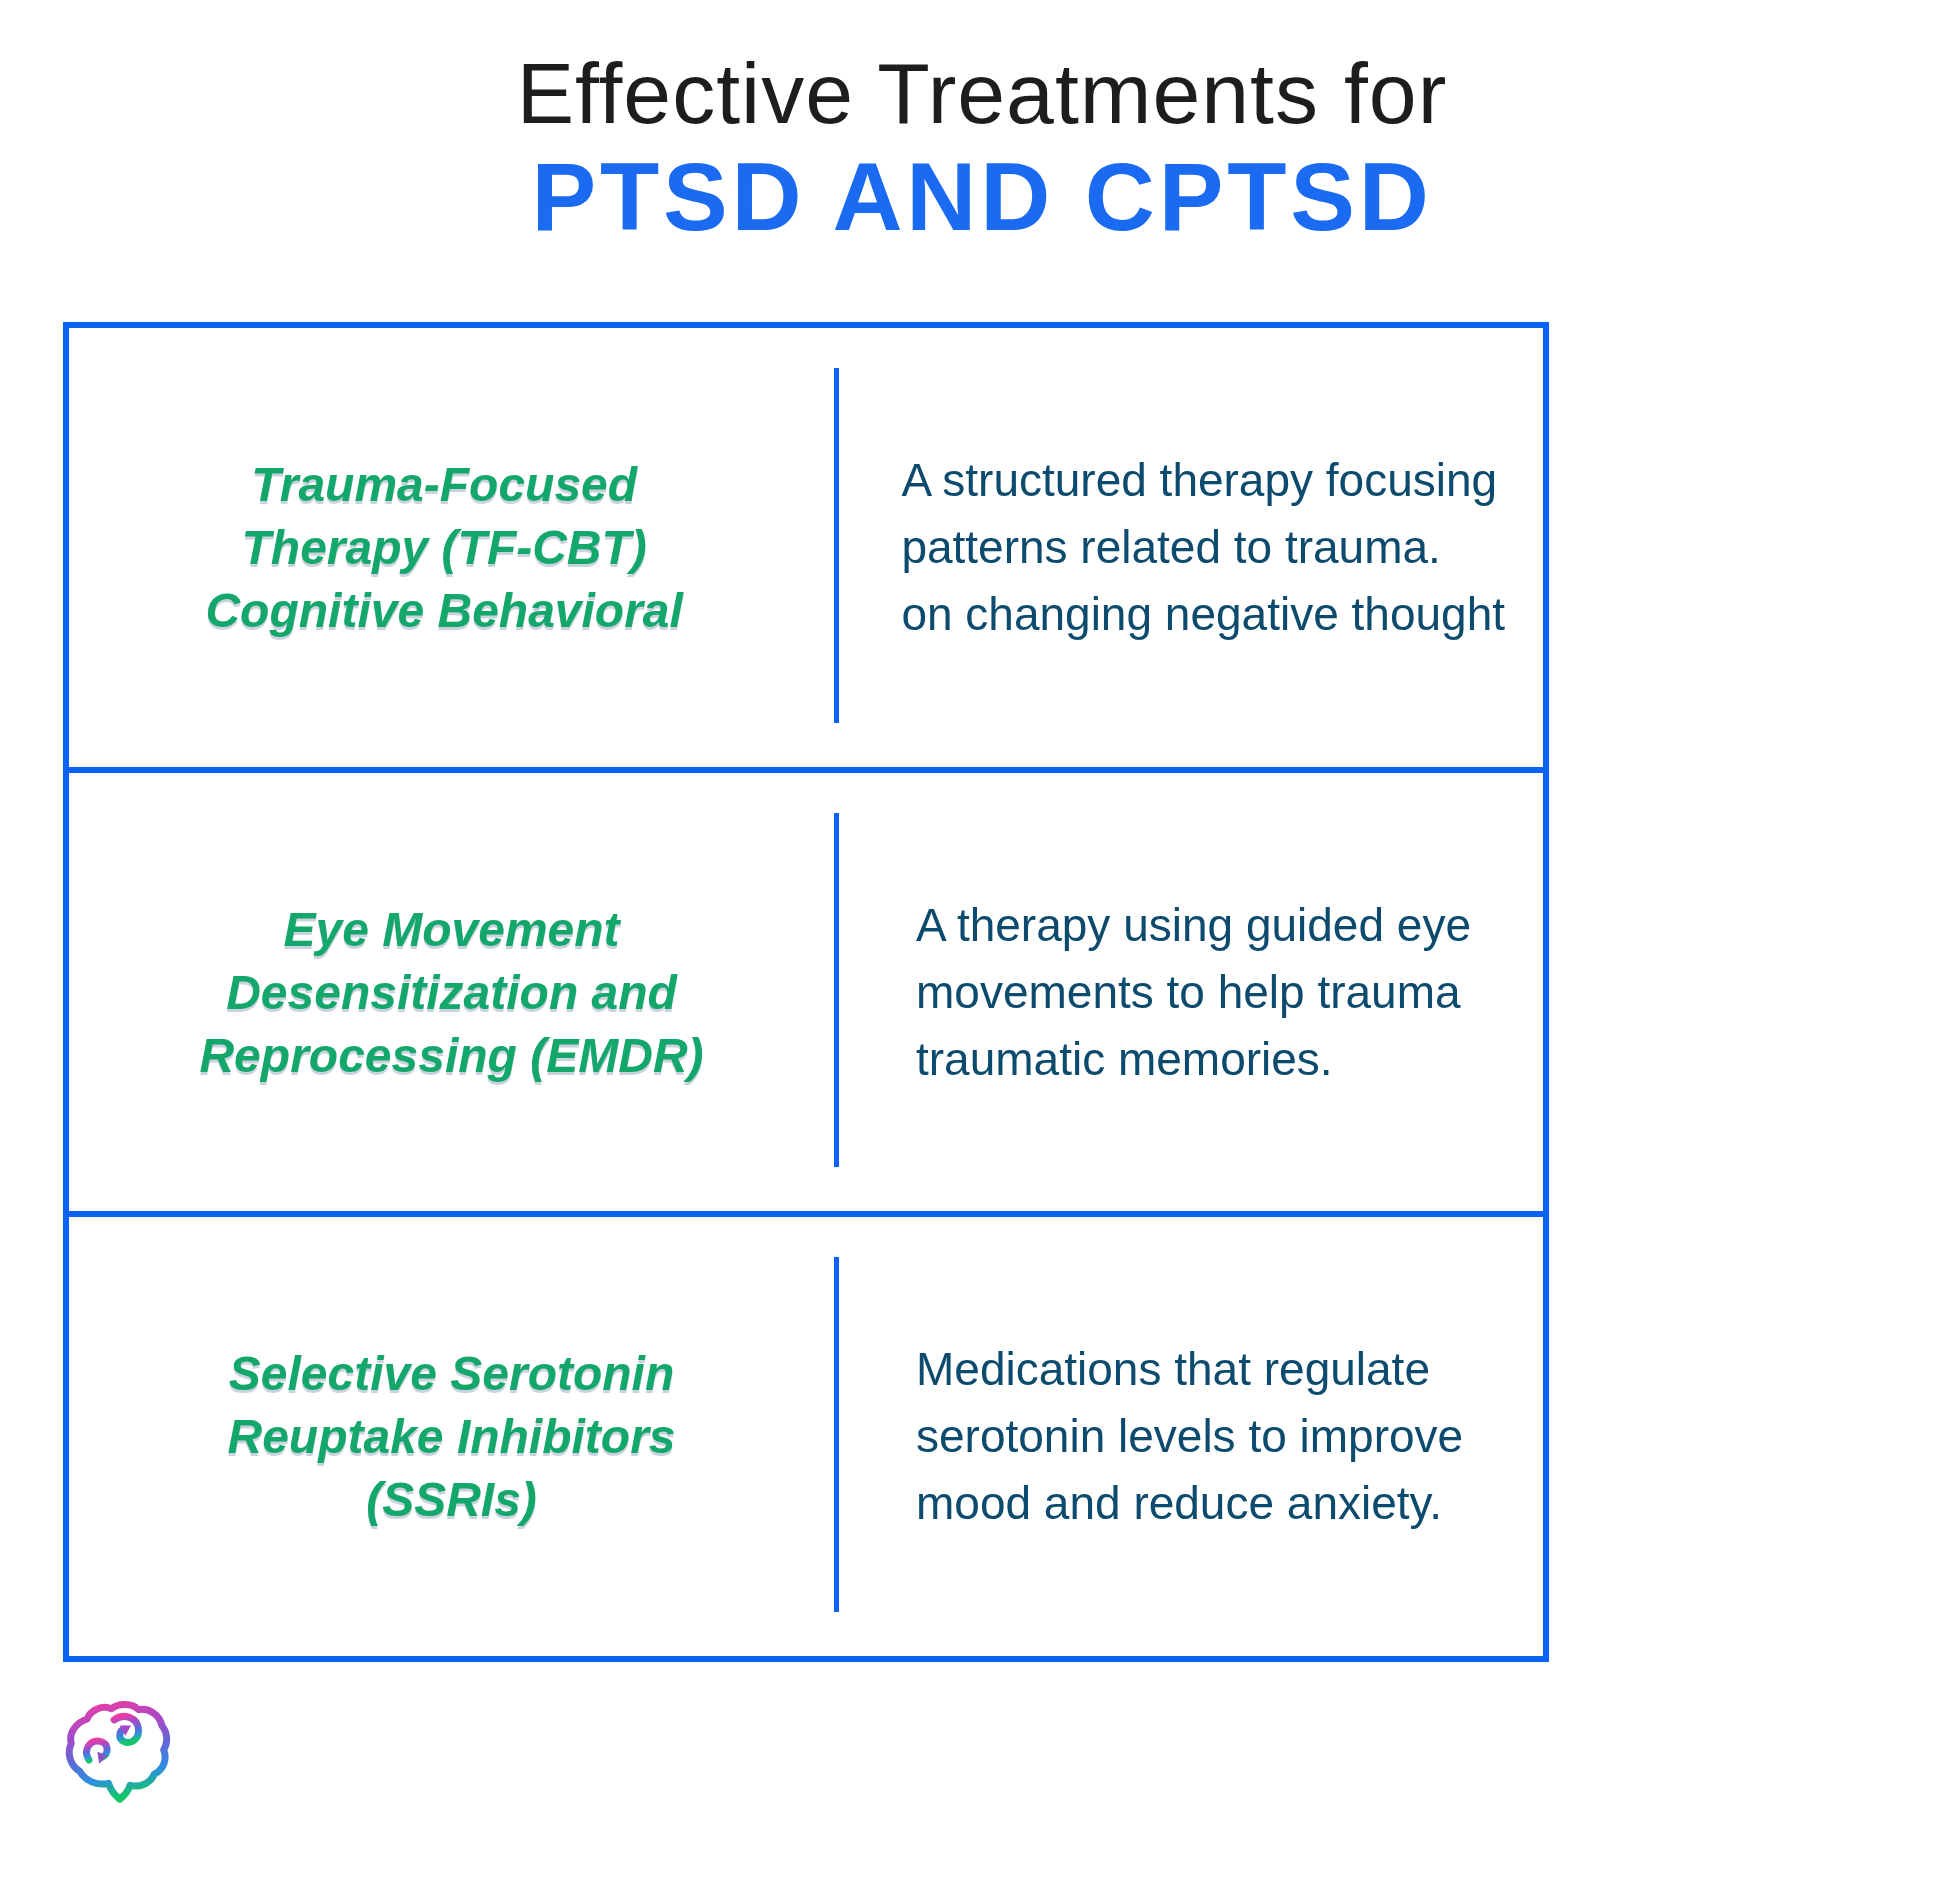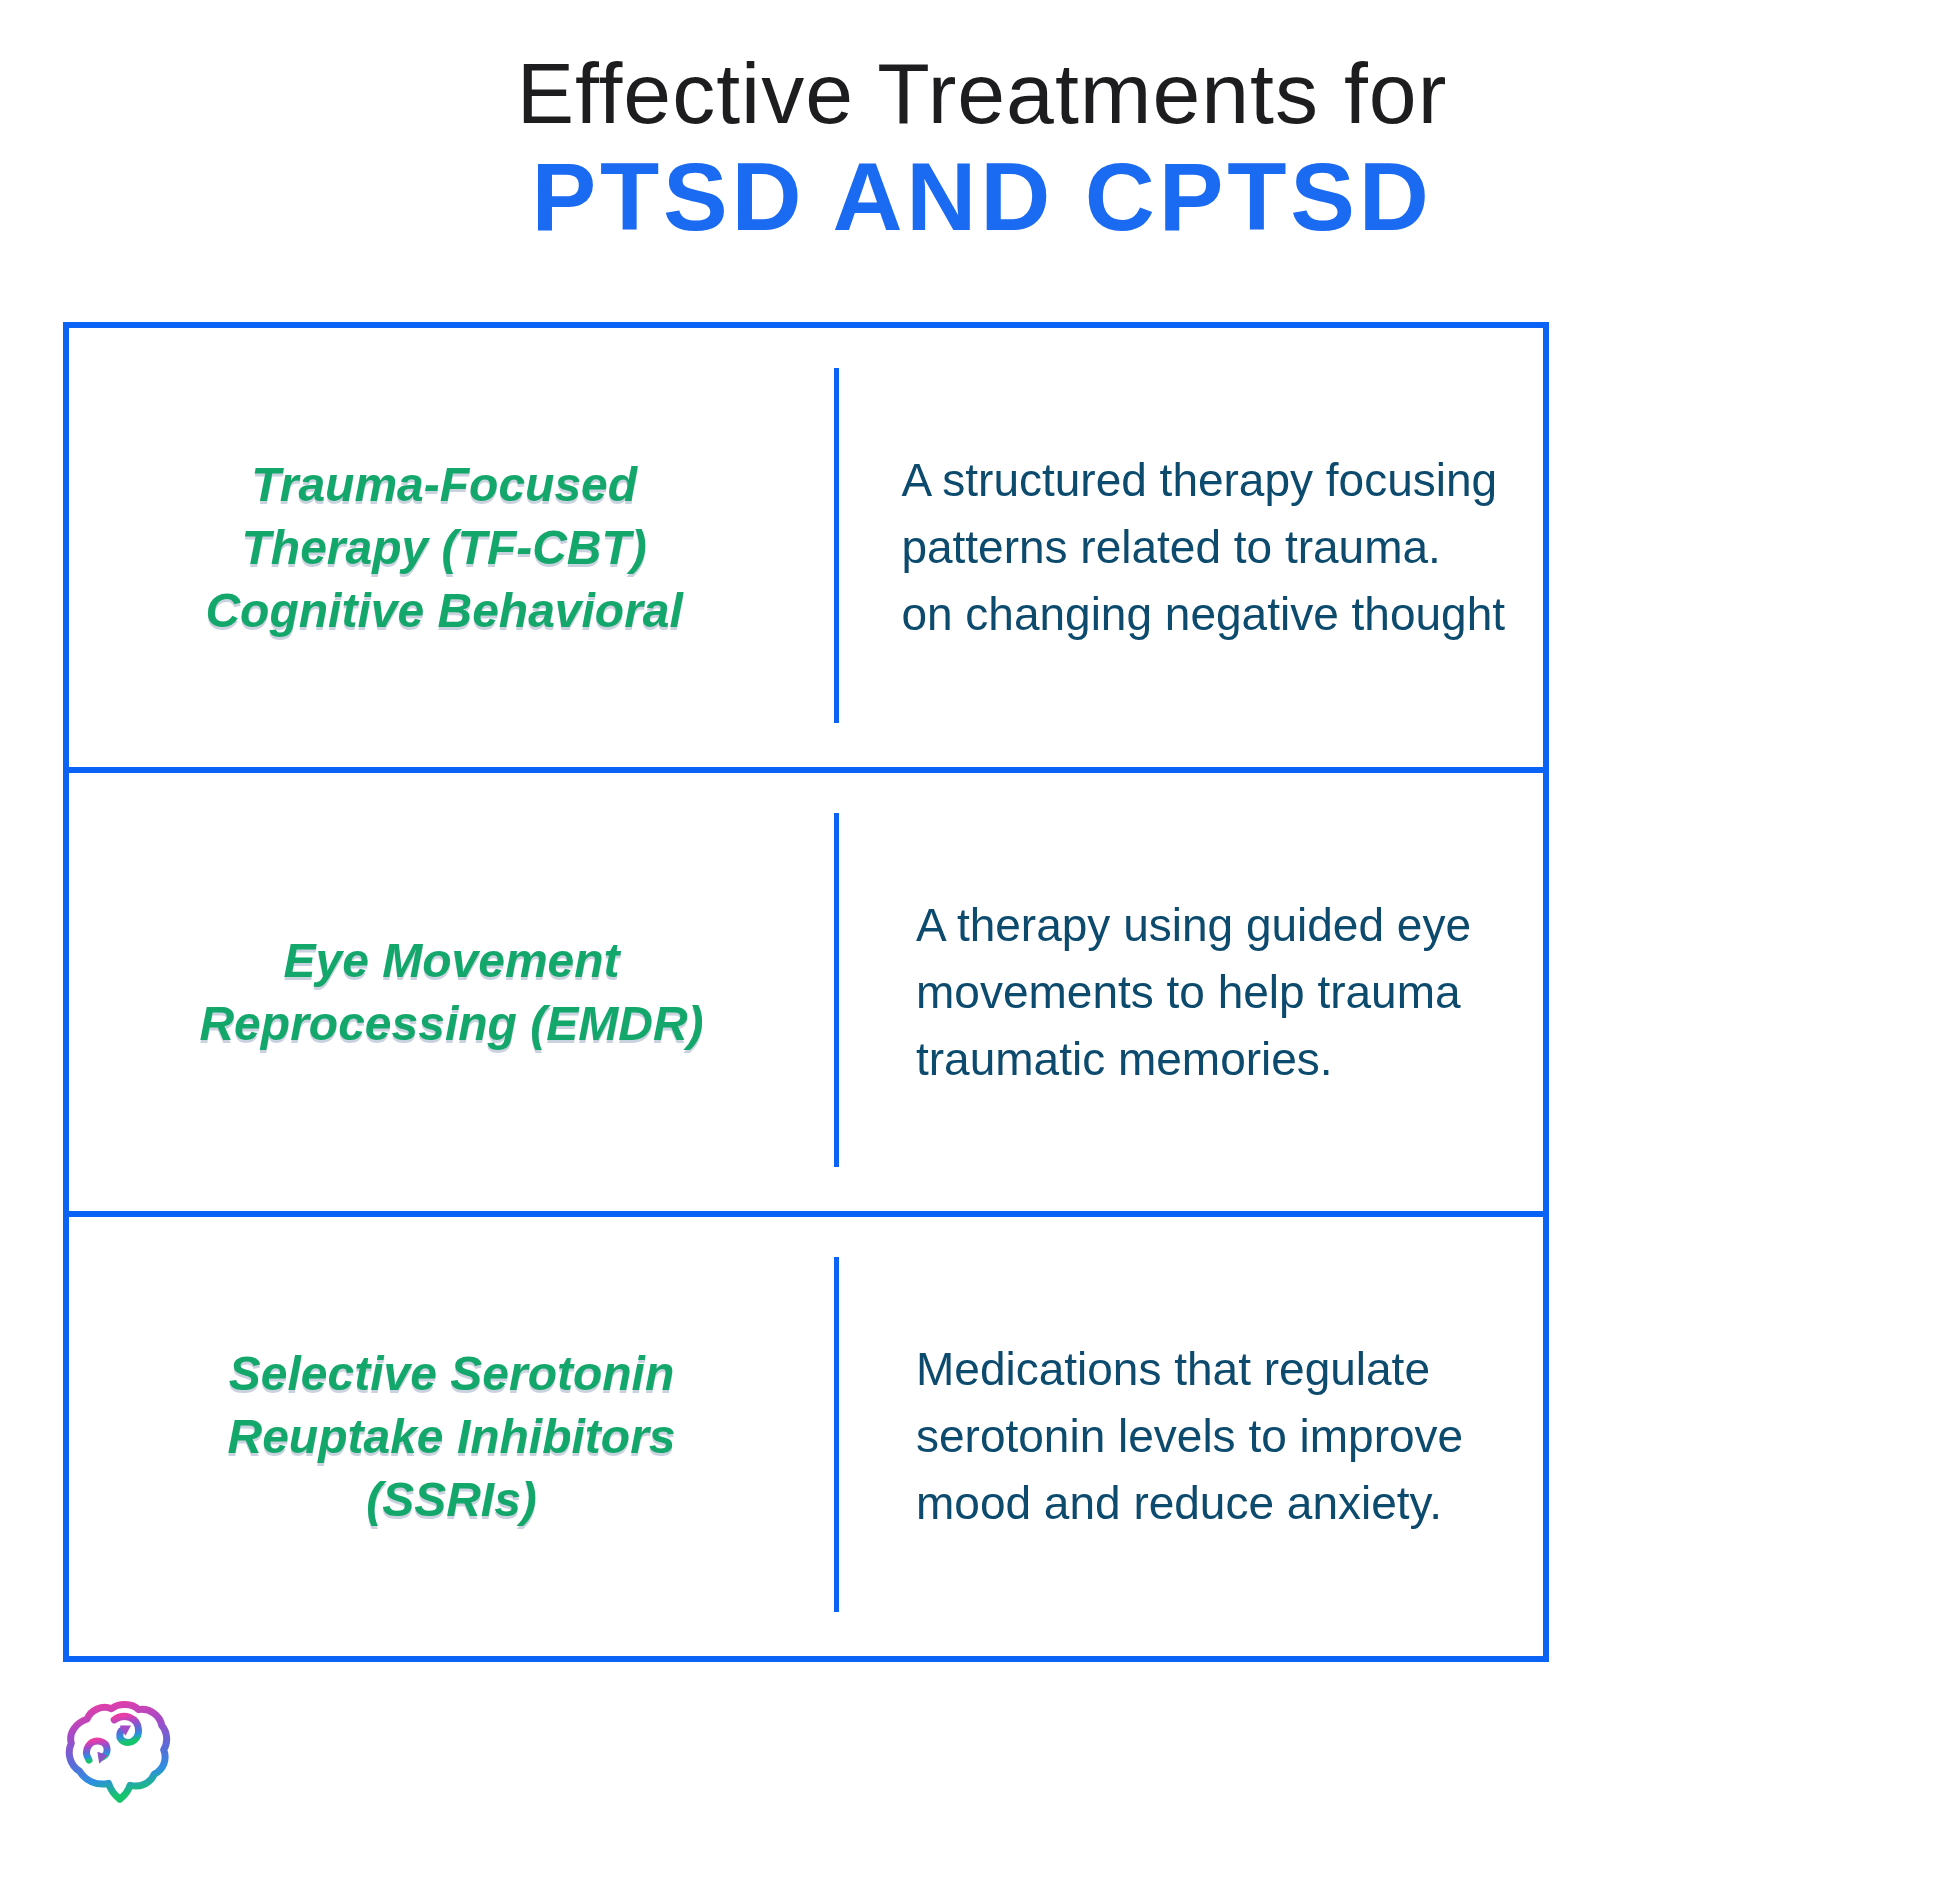--- a/index.html
+++ b/index.html
@@ -145,20 +145,21 @@
       <div class="desc-line">A structured therapy focusing</div>
       <div class="desc-line">patterns related to trauma.</div>
       <div class="desc-line">on changing negative thought</div>
     </div>
   </div>
 
   <div class="t-row">
     <div class="vdiv"></div>
     <div class="cell-left">
       <div class="treatment-line">Eye Movement</div>
+      <div class="treatment-line">Desensitization and</div>
       <div class="treatment-line">Reprocessing (EMDR)</div>
     </div>
     <div class="cell-right">
       <div class="desc-line">A therapy using guided eye</div>
       <div class="desc-line">movements to help trauma</div>
       <div class="desc-line">traumatic memories.</div>
     </div>
   </div>
 
   <div class="t-row">

